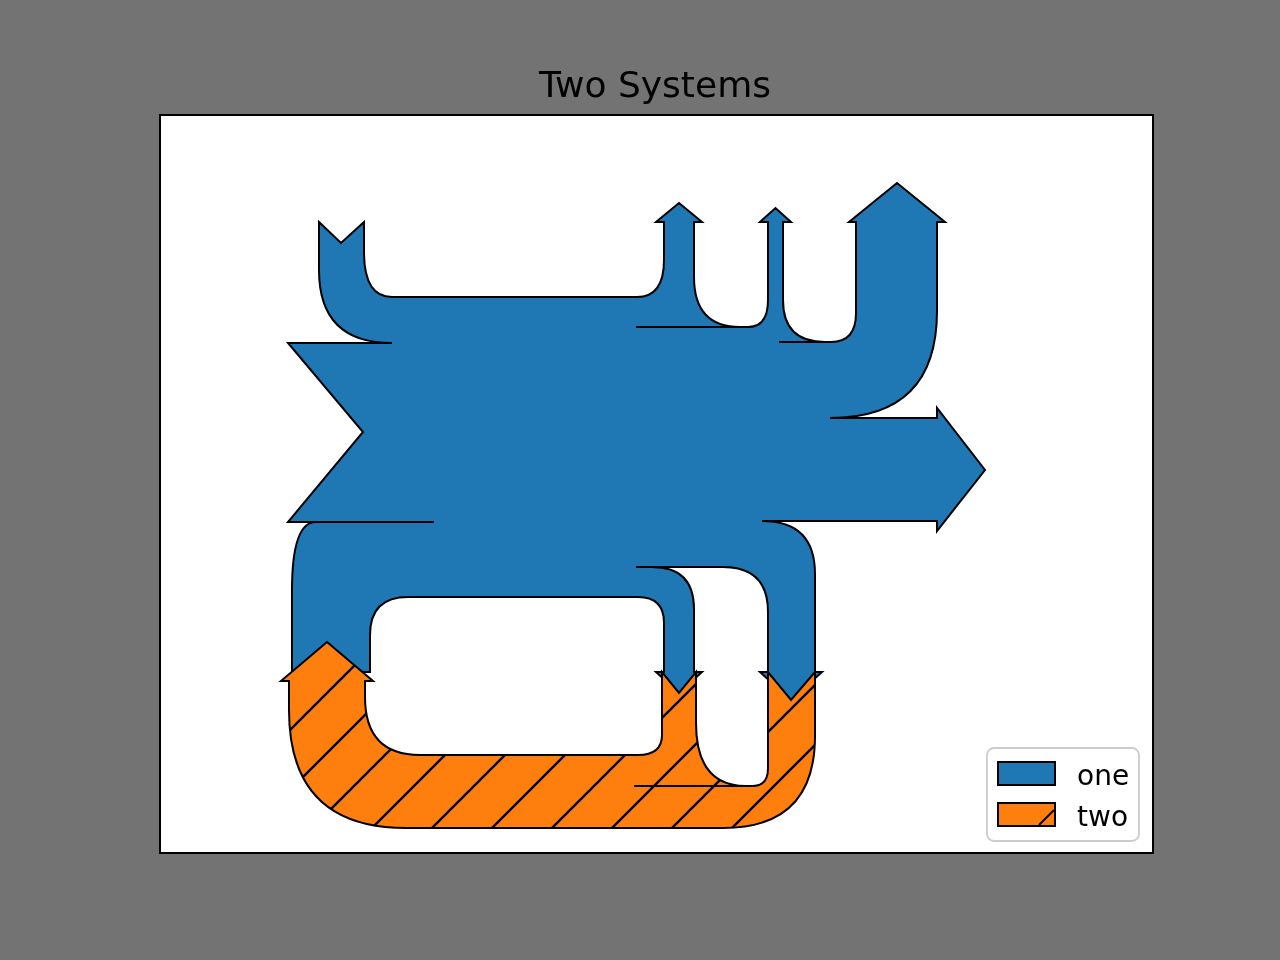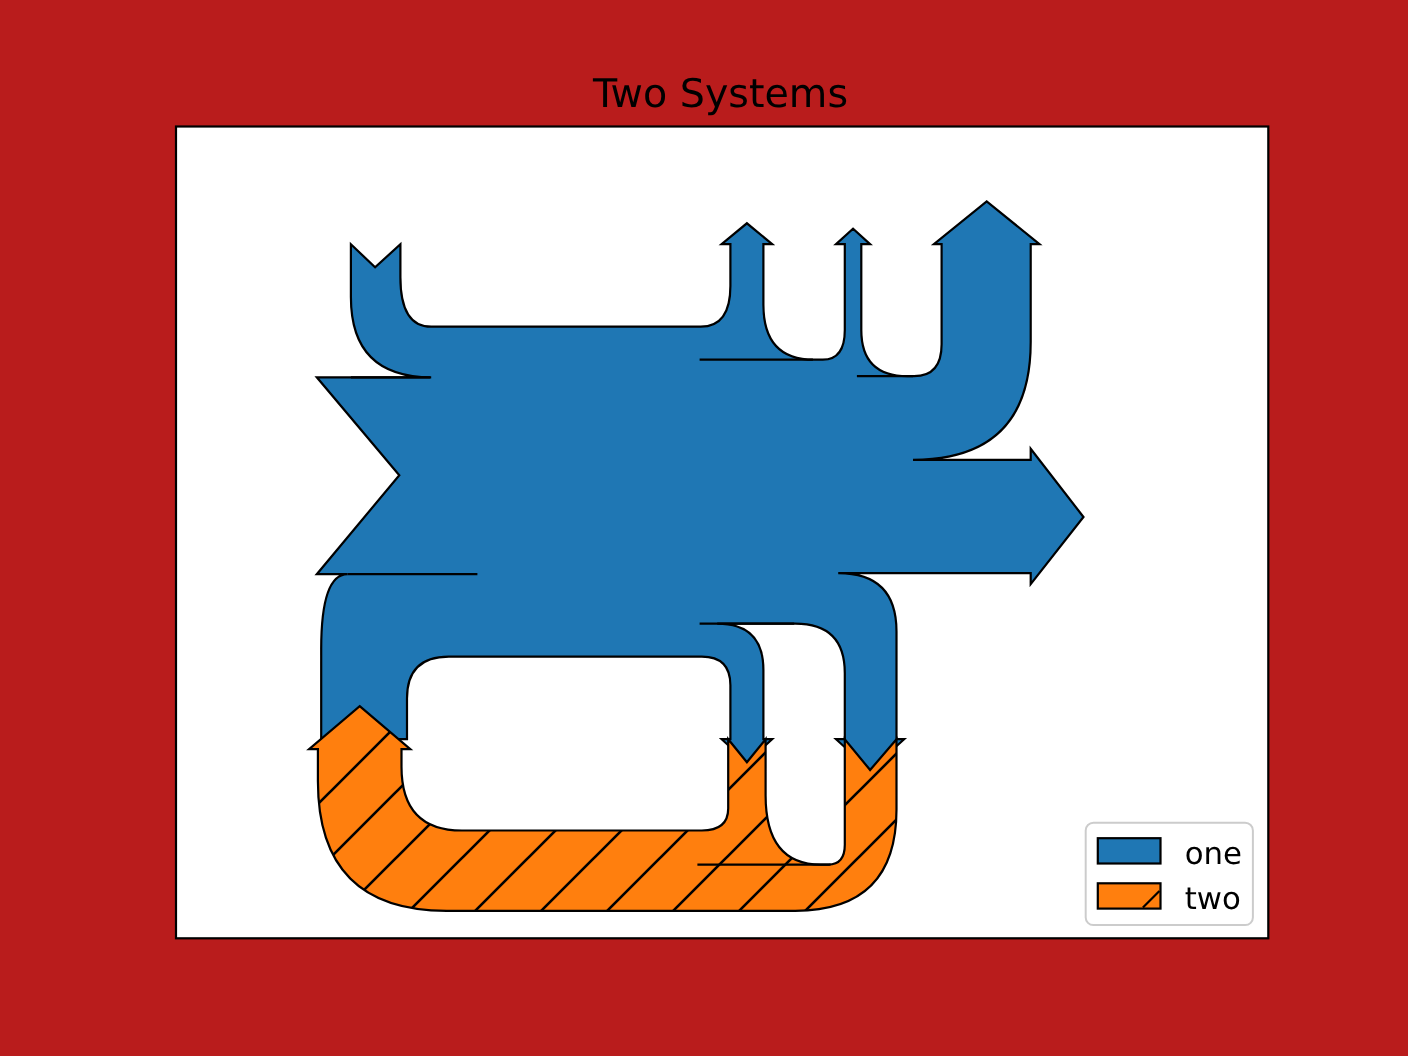--- a/index.html
+++ b/index.html
@@ -1,17 +1,17 @@
 <!DOCTYPE html>
 <html><head>
 <meta charset="utf-8">
 <style>
   html,body{margin:0;padding:0;background:#ffffff;}
   .figure{
-    position:relative;width:1280px;height:960px;background:#b91c1c;
+    position:relative;width:1280px;height:960px;background:#737373;
     font-family:"DejaVu Sans","Liberation Sans",sans-serif;
   }
   svg{display:block;}
   text{font-family:"DejaVu Sans","Liberation Sans",sans-serif;fill:#000000;}
   .title-text{font-size:36px;}
   .legend-text{font-size:28px;}
 </style>
 </head>
 <body>
 

